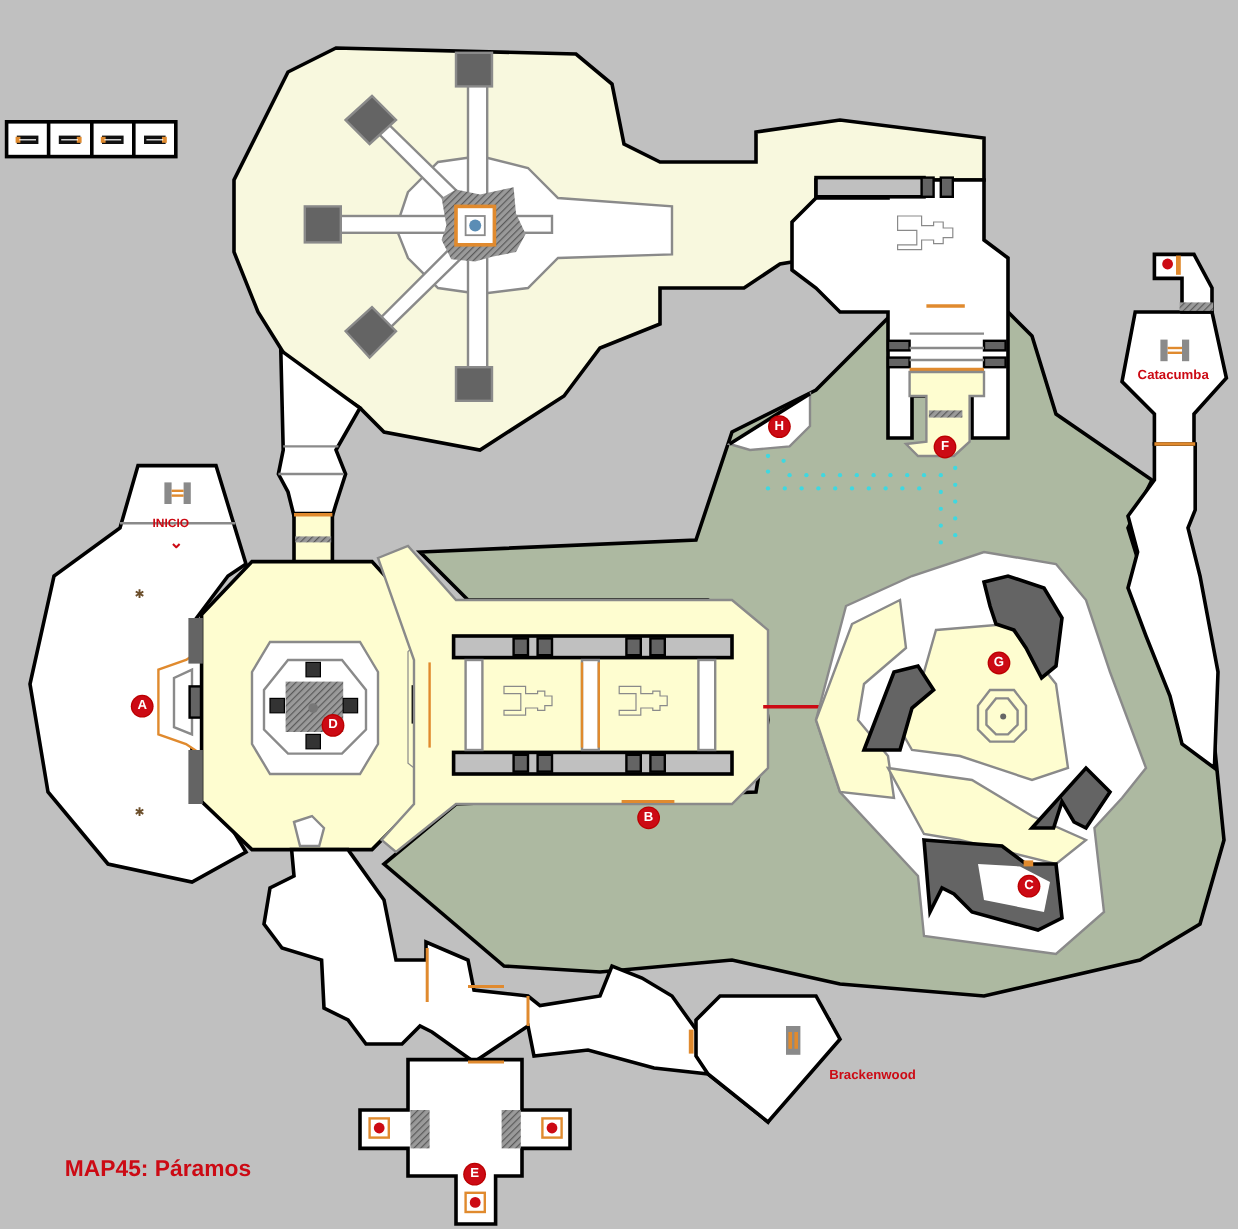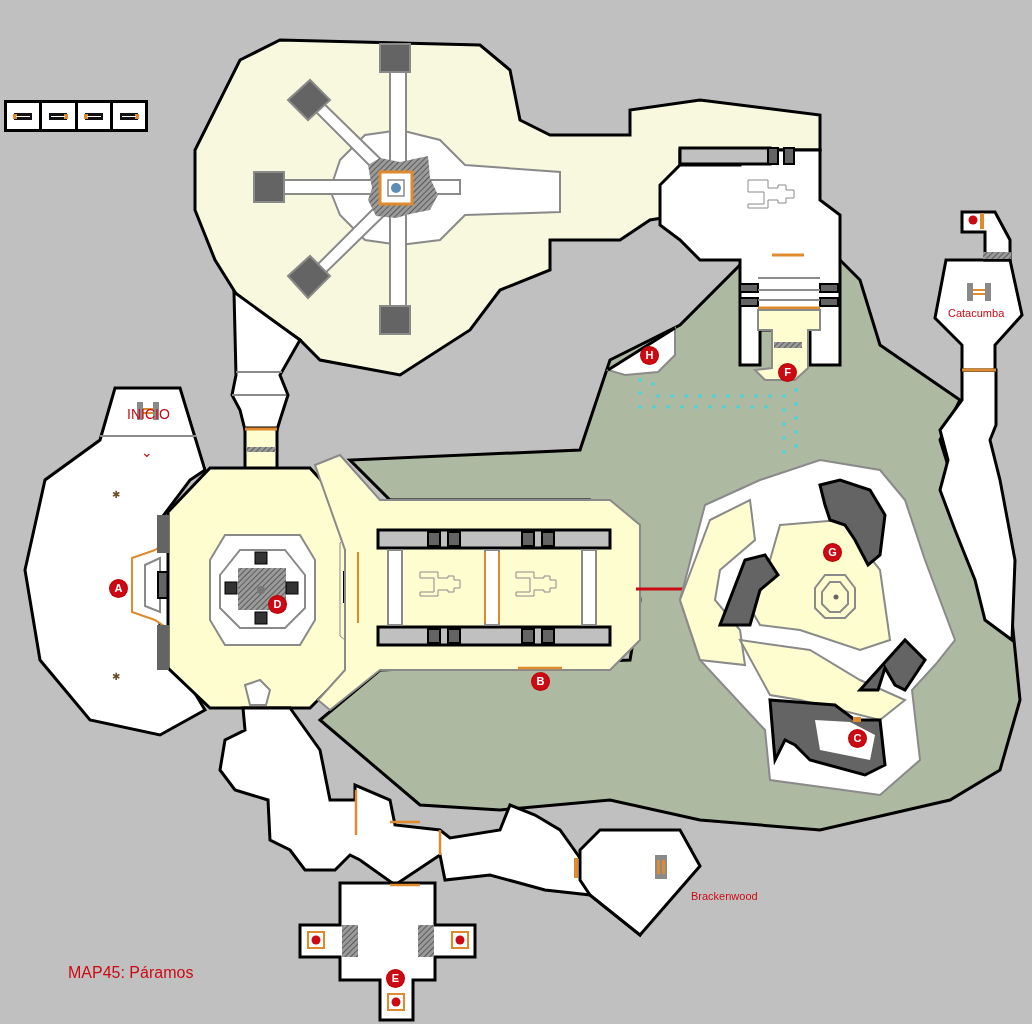--- a/index.html
+++ b/index.html
@@ -1,19 +1,19 @@
 <!DOCTYPE html>
 <html><head>
 <meta charset="utf-8">
 <style>
   html, body { margin: 0; padding: 0; background: #c0c0c0; }
   body { width: 1032px; height: 1024px; overflow: hidden; position: relative; font-family: "Liberation Sans", sans-serif; }
   #map { position: absolute; left: 0; top: 0; width: 1032px; height: 1024px; }
-  .lbl { position: absolute; color: #cc0a14; font-family: "Liberation Sans", sans-serif; font-weight: normal; white-space: nowrap; }
-  .title { left: 68px; top: 964px; font-size: 16px; }
+  .lbl { position: absolute; color: #cc0a14; font-family: "Liberation Sans", sans-serif; font-weight: bold; white-space: nowrap; }
+  .title { left: 54px; top: 964px; font-size: 19px; }
   .place { font-size: 11px; }
   .marker { position: absolute; width: 17px; height: 17px; border-radius: 50%; background: #cc0a14; color: #fff; font-weight: bold; font-size: 11px; line-height: 17px; text-align: center; font-family: "Liberation Sans", sans-serif; box-shadow: 0 0 0 1px #b00; }
   .keybar { position: absolute; left: 4px; top: 100px; width: 144px; height: 32px; background: #000; display: flex; gap: 3px; padding: 3px; box-sizing: border-box; }
   .keyslot { flex: 1; background: #fff; display: flex; align-items: center; justify-content: center; }
   .keyslot span { display: block; width: 18px; height: 7px; background: #111; position: relative; }
   .keyslot span::after { content: ""; position: absolute; left: 2px; right: 2px; top: 3px; height: 1px; background: #fff; }
   .keyslot span::before { content: ""; position: absolute; top: 1px; width: 4px; height: 5px; background: #e08a2e; }
   .keyslot.l span::before { left: -1px; }
   .keyslot.r span::before { right: -1px; }
 </style>
@@ -254,21 +254,21 @@
     </div>
   <div class="keyslot l">
       <span></span>
     </div>
   <div class="keyslot r">
       <span></span>
     </div>
 </div>
 
 <div class="lbl title">MAP45: Páramos</div>
-<div class="lbl place" style="left:127px;top:406px;font-size:14px;">INICIO</div>
+<div class="lbl place" style="left:127px;top:431px;font-size:10px;">INICIO</div>
 <div class="lbl" style="left:141px;top:444px;font-size:14px;">⌄</div>
 <div class="lbl place" style="left:948px;top:307px;">Catacumba</div>
 <div class="lbl place" style="left:691px;top:890px;">Brackenwood</div>
 
 <div class="marker" style="left:110px;top:580px;">A</div>
 <div class="marker" style="left:532px;top:673px;">B</div>
 <div class="marker" style="left:849px;top:730px;">C</div>
 <div class="marker" style="left:269px;top:596px;">D</div>
 <div class="marker" style="left:387px;top:970px;">E</div>
 <div class="marker" style="left:779px;top:364px;">F</div>

